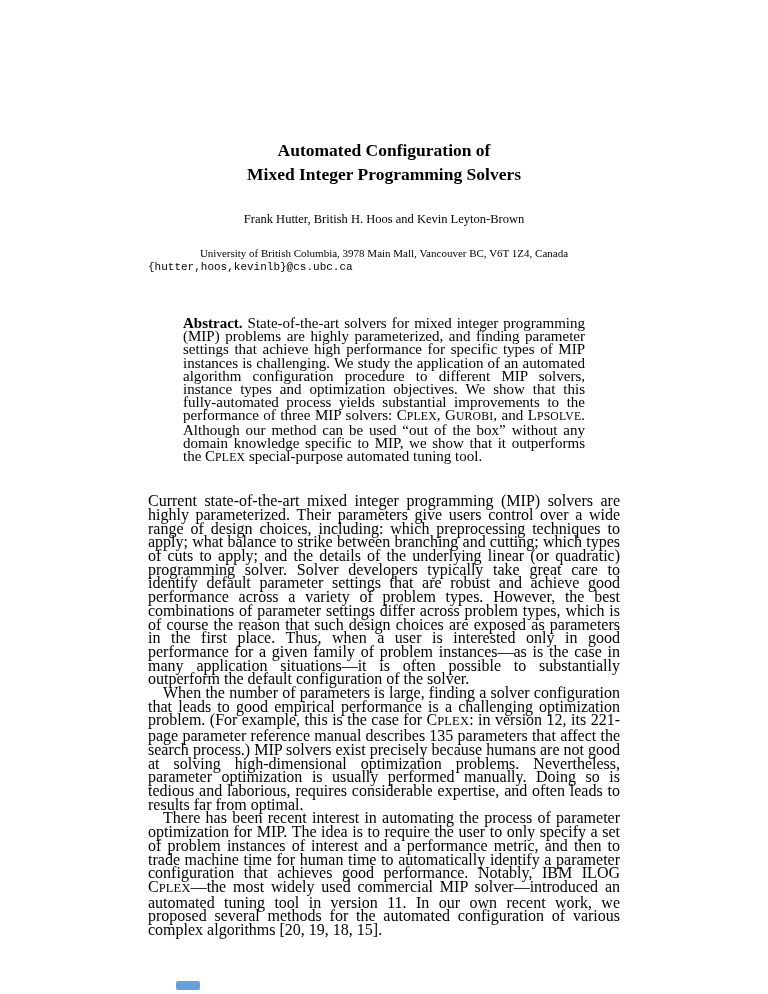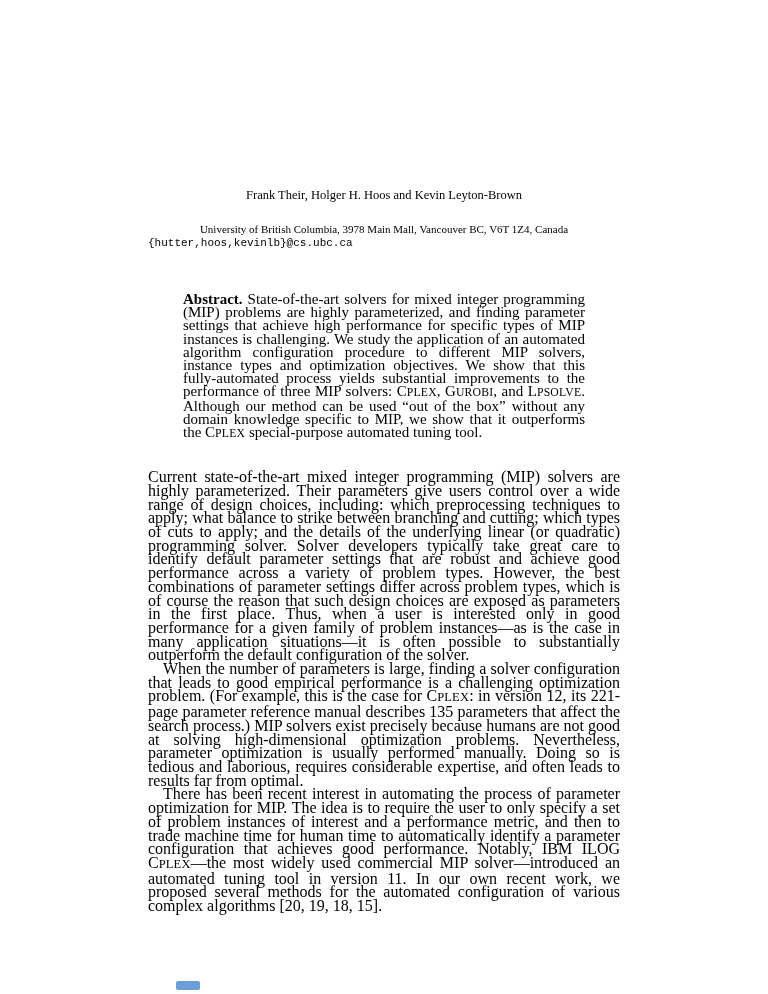--- a/index.html
+++ b/index.html
@@ -92,24 +92,25 @@
     border-radius: 2px;
   }
 </style>
 </head>
 <body>
 
 <div class="sheet">
   <div class="content">
 
     <h1 class="title">
-      <br>
+      <span>Automated Configuration of</span><br>
+      <span>Mixed Integer Programming Solvers</span>
     </h1>
 
-    <p class="authors">Frank Their, Holger H. Hoos and Kevin Leyton-Brown</p>
+    <p class="authors">Frank Hutter, British H. Hoos and Kevin Leyton-Brown</p>
 
     <p class="affiliation">University of British Columbia, 3978 Main Mall, Vancouver BC, V6T 1Z4, Canada</p>
 
     <p class="email">{hutter,hoos,kevinlb}@cs.ubc.ca</p>
 
     <p class="abstract">
       <span class="abs-label">Abstract.</span>
       <span>State-of-the-art solvers for mixed integer programming (MIP) problems are highly parameterized, and finding parameter settings that achieve high performance for specific types of MIP instances is challenging. We study the application of an automated algorithm configuration procedure to different MIP solvers, instance types and optimization objectives. We show that this fully-automated process yields substantial improvements to the performance of three MIP solvers: C<span class="sc-rest">PLEX</span>, G<span class="sc-rest">UROBI</span>, and L<span class="sc-rest">PSOLVE</span>. Although our method can be used “out of the box” without any domain knowledge specific to MIP, we show that it outperforms the C<span class="sc-rest">PLEX</span> special-purpose automated tuning tool.</span>
     </p>
 

